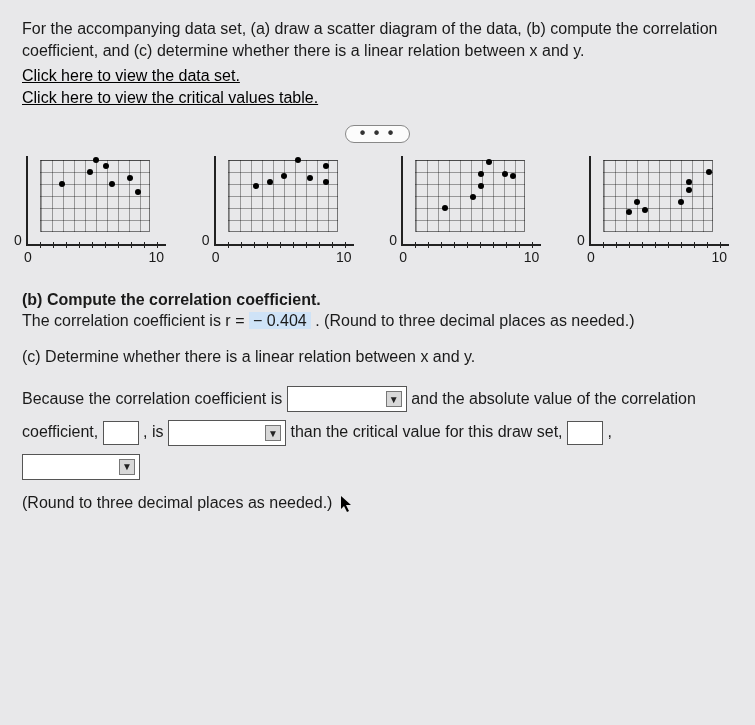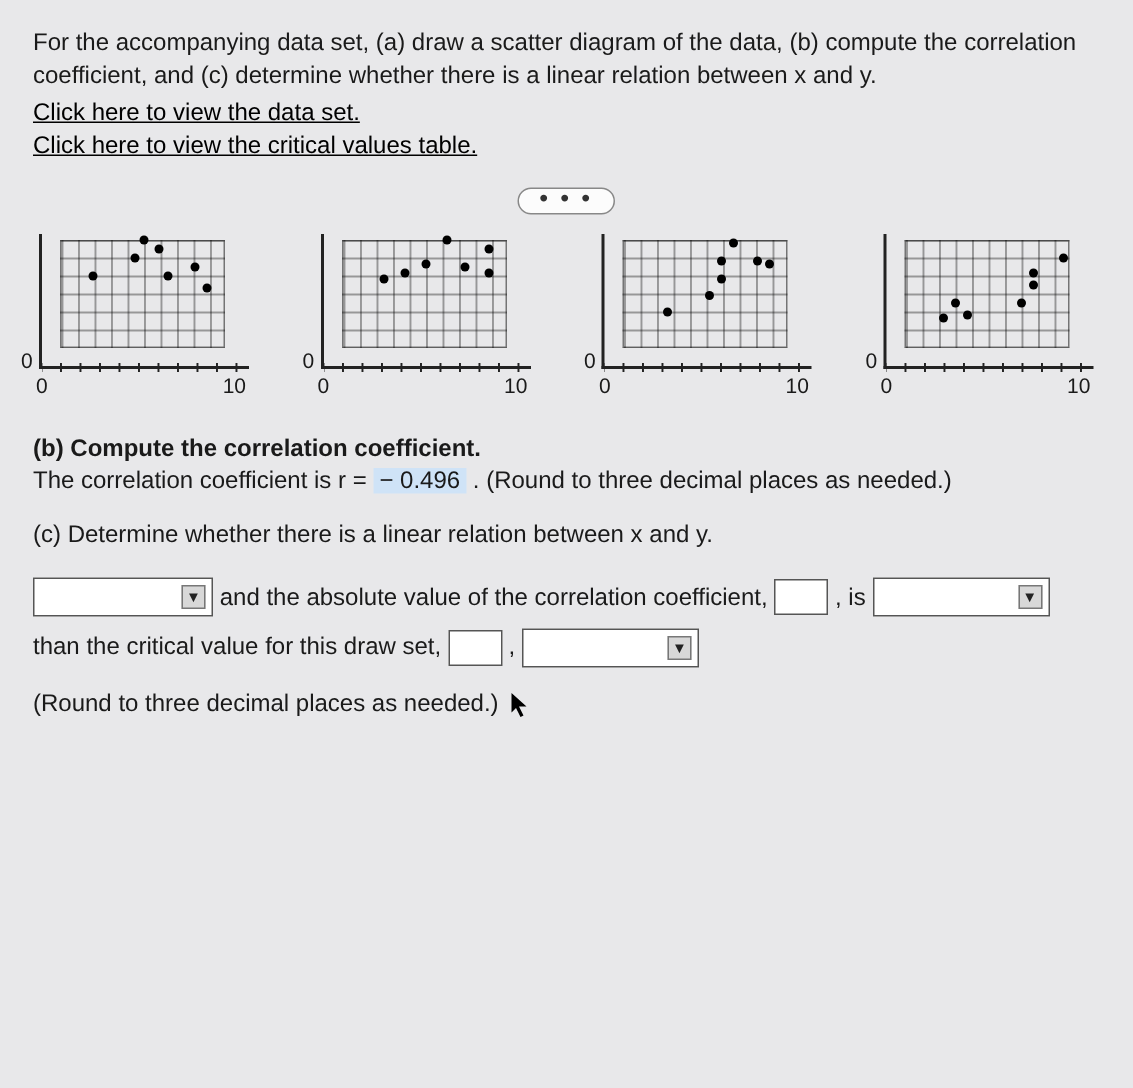--- a/index.html
+++ b/index.html
@@ -216,27 +216,28 @@
       <span>10</span>
     </div>
   </div>
 
 </div>
 
 <div class="part-b">(b) Compute the correlation coefficient.</div>
 
 <div class="sentence">
   <span>The correlation coefficient is r = </span>
-  <span class="hl">− 0.496</span>
+  <span class="hl">− 0.404</span>
   <span> . (Round to three decimal places as needed.)</span>
 </div>
 
 <div class="part-c">(c) Determine whether there is a linear relation between x and y.</div>
 
 <div class="fill-row">
+  <span>Because the correlation coefficient is </span>
   <span class="dropdown">
     <span class="dd-arrow">▼</span>
   </span>
   <span> and the absolute value of the correlation coefficient, </span>
   <span class="num-box"></span>
   <span>, is </span>
   <span class="dropdown small">
     <span class="dd-arrow">▼</span>
   </span>
   <span> than the critical value for this draw set, </span>

